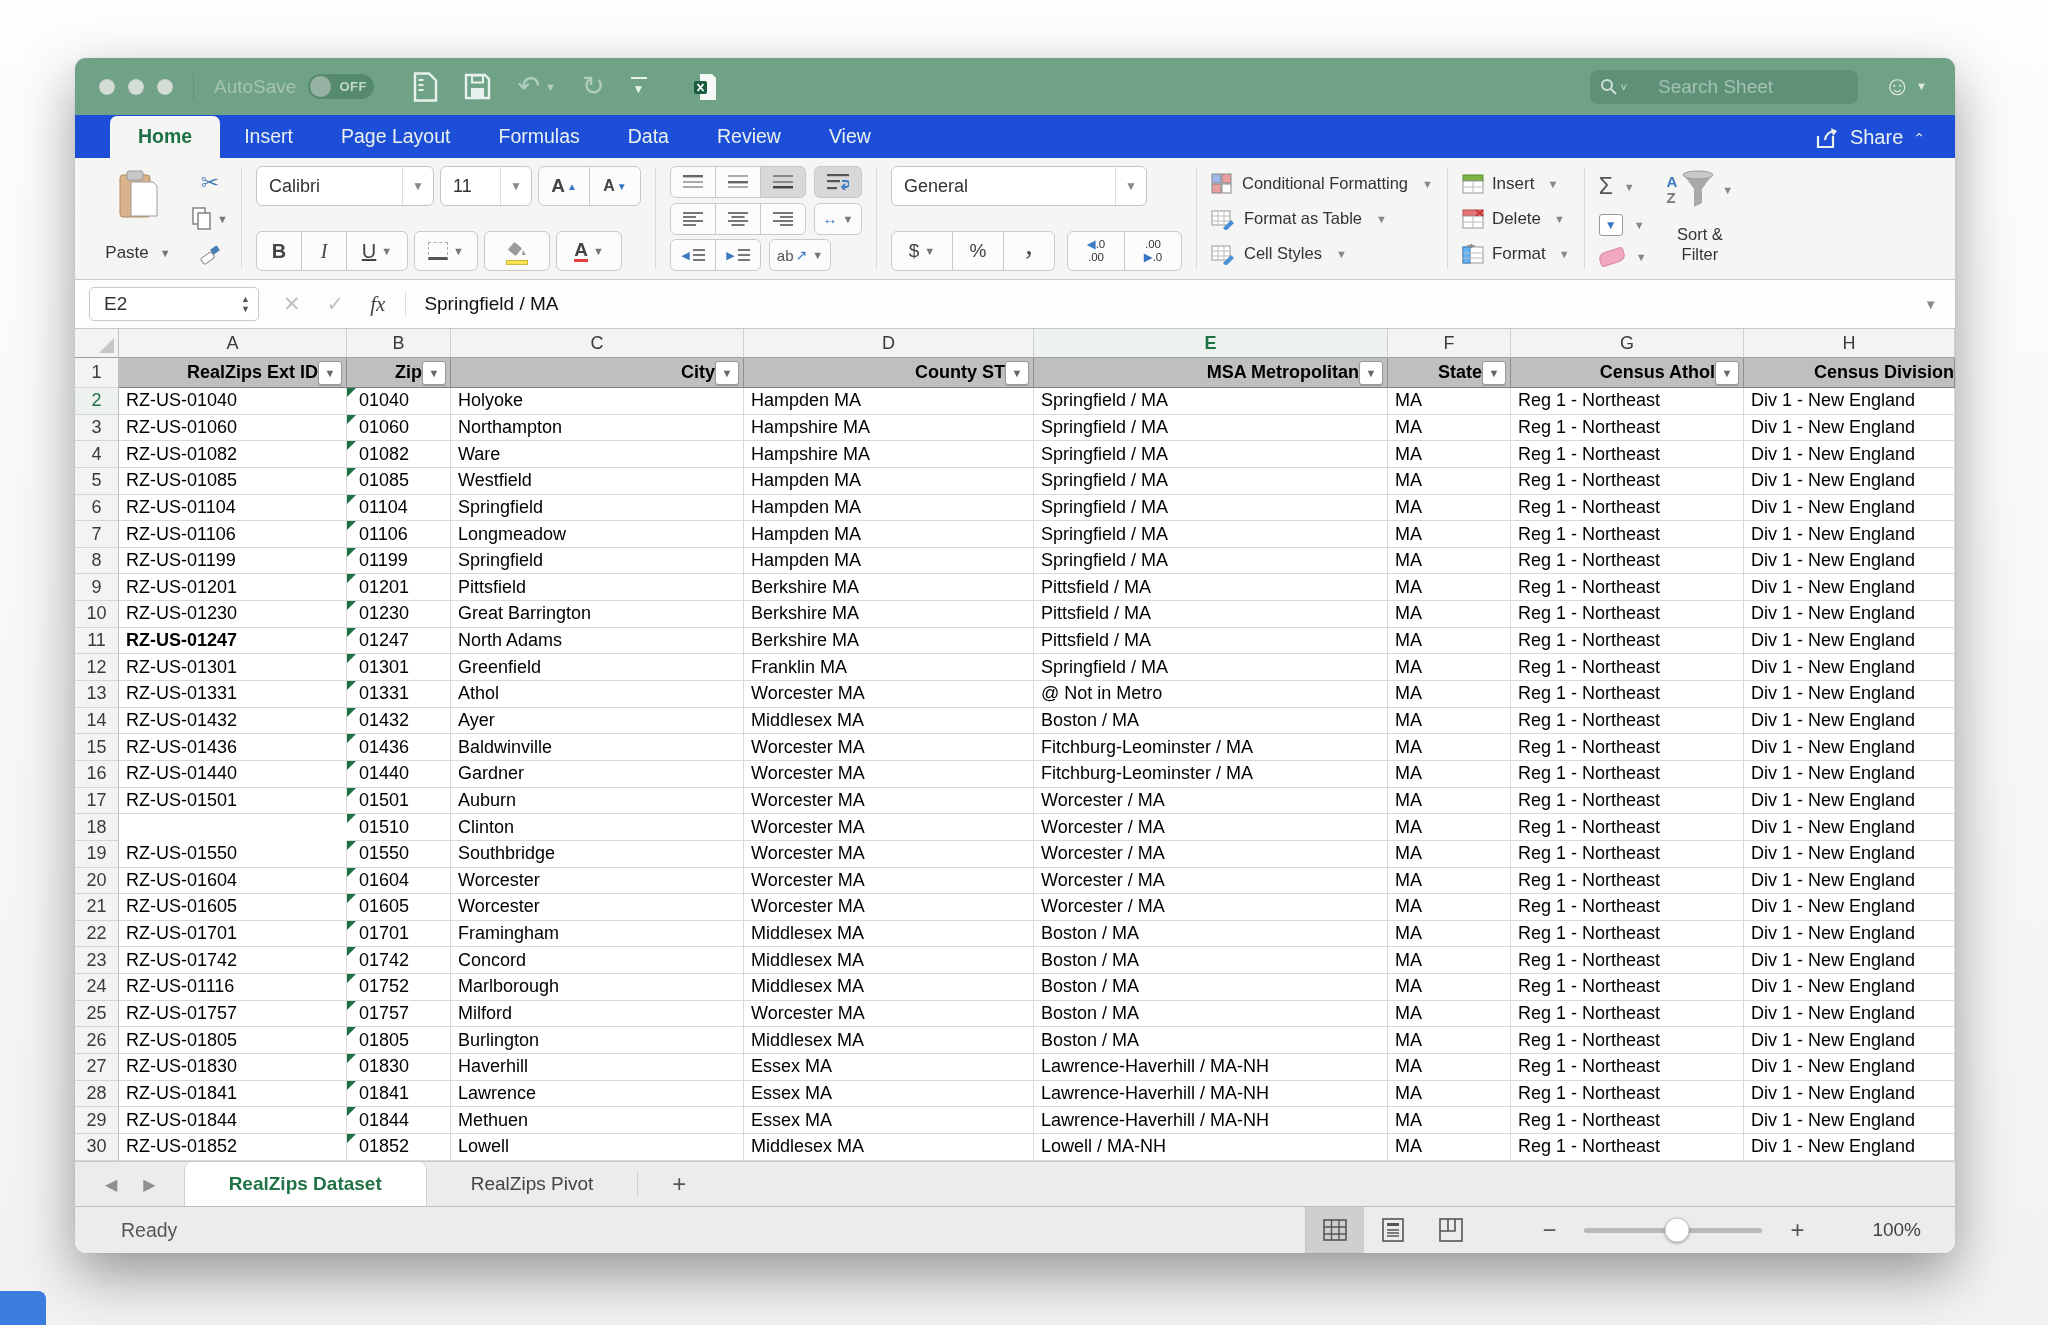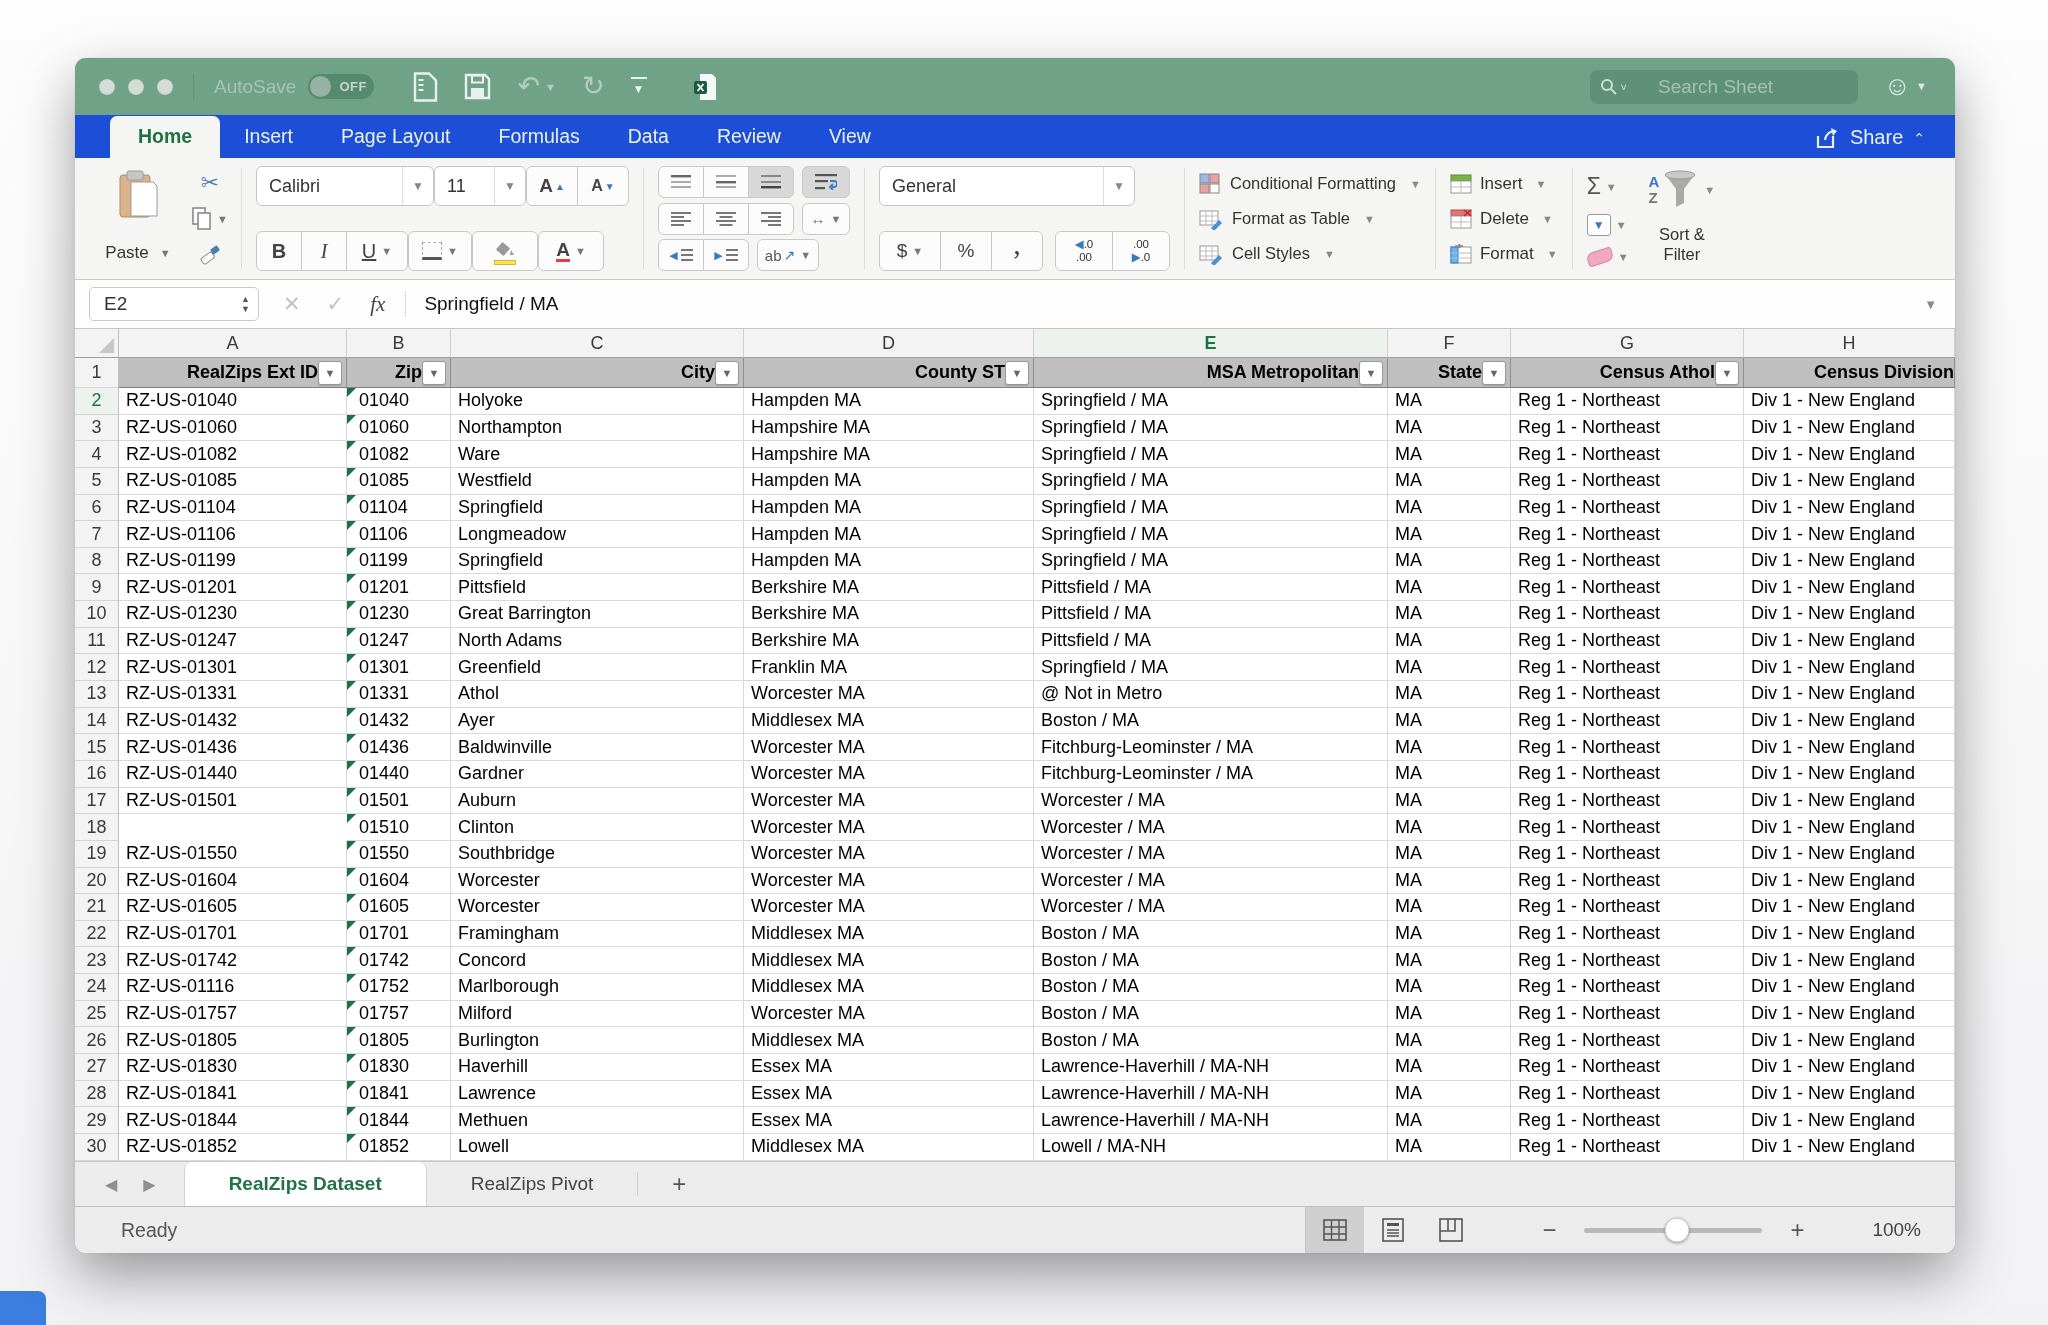--- a/index.html
+++ b/index.html
@@ -48,21 +48,21 @@
   .rtab { font-size:19.5px; color:#e9f1ec; padding:9px 24px 10px; border-radius:7px 7px 0 0; }
   .rtab.active { background:#f5f5f4; color:#1E7145; font-weight:bold; padding:9px 28px 10px; }
   .share { margin-left:auto; display:flex; align-items:center; gap:10px;
     color:#e9f1ec; font-size:20px; padding-bottom:9px; }
 
   
   .ribbon { height:122px; background:#f5f5f4; border-bottom:1px solid #c9c9c9;
     display:flex; align-items:stretch; padding:8px 18px 8px 20px; flex:0 0 auto; gap:12px; }
   .rsep { width:1px; background:#dcdcdc; margin:2px 2px; }
   .rb-col { display:flex; flex-direction:column; justify-content:space-between; }
-  .rb-row { display:flex; align-items:center; }
+  .rb-row { display:flex; align-items:center; gap:6px; }
   .btn { background:#fcfcfc; border:1px solid #c9c9c9; border-radius:6px; height:40px;
     display:flex; align-items:center; justify-content:center; color:#444; }
   .seg { display:flex; }
   .seg .btn { border-radius:0; margin-left:-1px; }
   .seg .btn:first-child { border-radius:6px 0 0 6px; margin-left:0; }
   .seg .btn:last-child { border-radius:0 6px 6px 0; }
   .btn.sel { background:#d8d8d8; }
   .combo { background:#fff; border:1px solid #c6c6c6; border-radius:6px; height:40px;
     display:flex; align-items:center; font-size:18px; color:#333; padding-left:12px; }
   .combo .cc { margin-left:auto; border-left:1px solid #ddd; height:100%; display:flex;
@@ -899,21 +899,21 @@
           </div>
           <div class="cell" style="width: 233px;">
             <span>Reg 1 - Northeast</span>
           </div>
           <div class="cell" style="width: 211px;">
             <span>Div 1 - New England</span>
           </div>
         </div>
         <div class="grow drow">
           <div class="rnum">11</div>
-          <div class="cell" style="width: 228px;">
+          <div class="cell" style="width: 228px; font-weight: bold;">
             <span>RZ-US-01247</span>
           </div>
           <div class="cell zpad" style="width: 104px;">
             <div class="gtri"></div>
             <span>01247</span>
           </div>
           <div class="cell" style="width: 293px;">
             <span>North Adams</span>
           </div>
           <div class="cell" style="width: 290px;">

